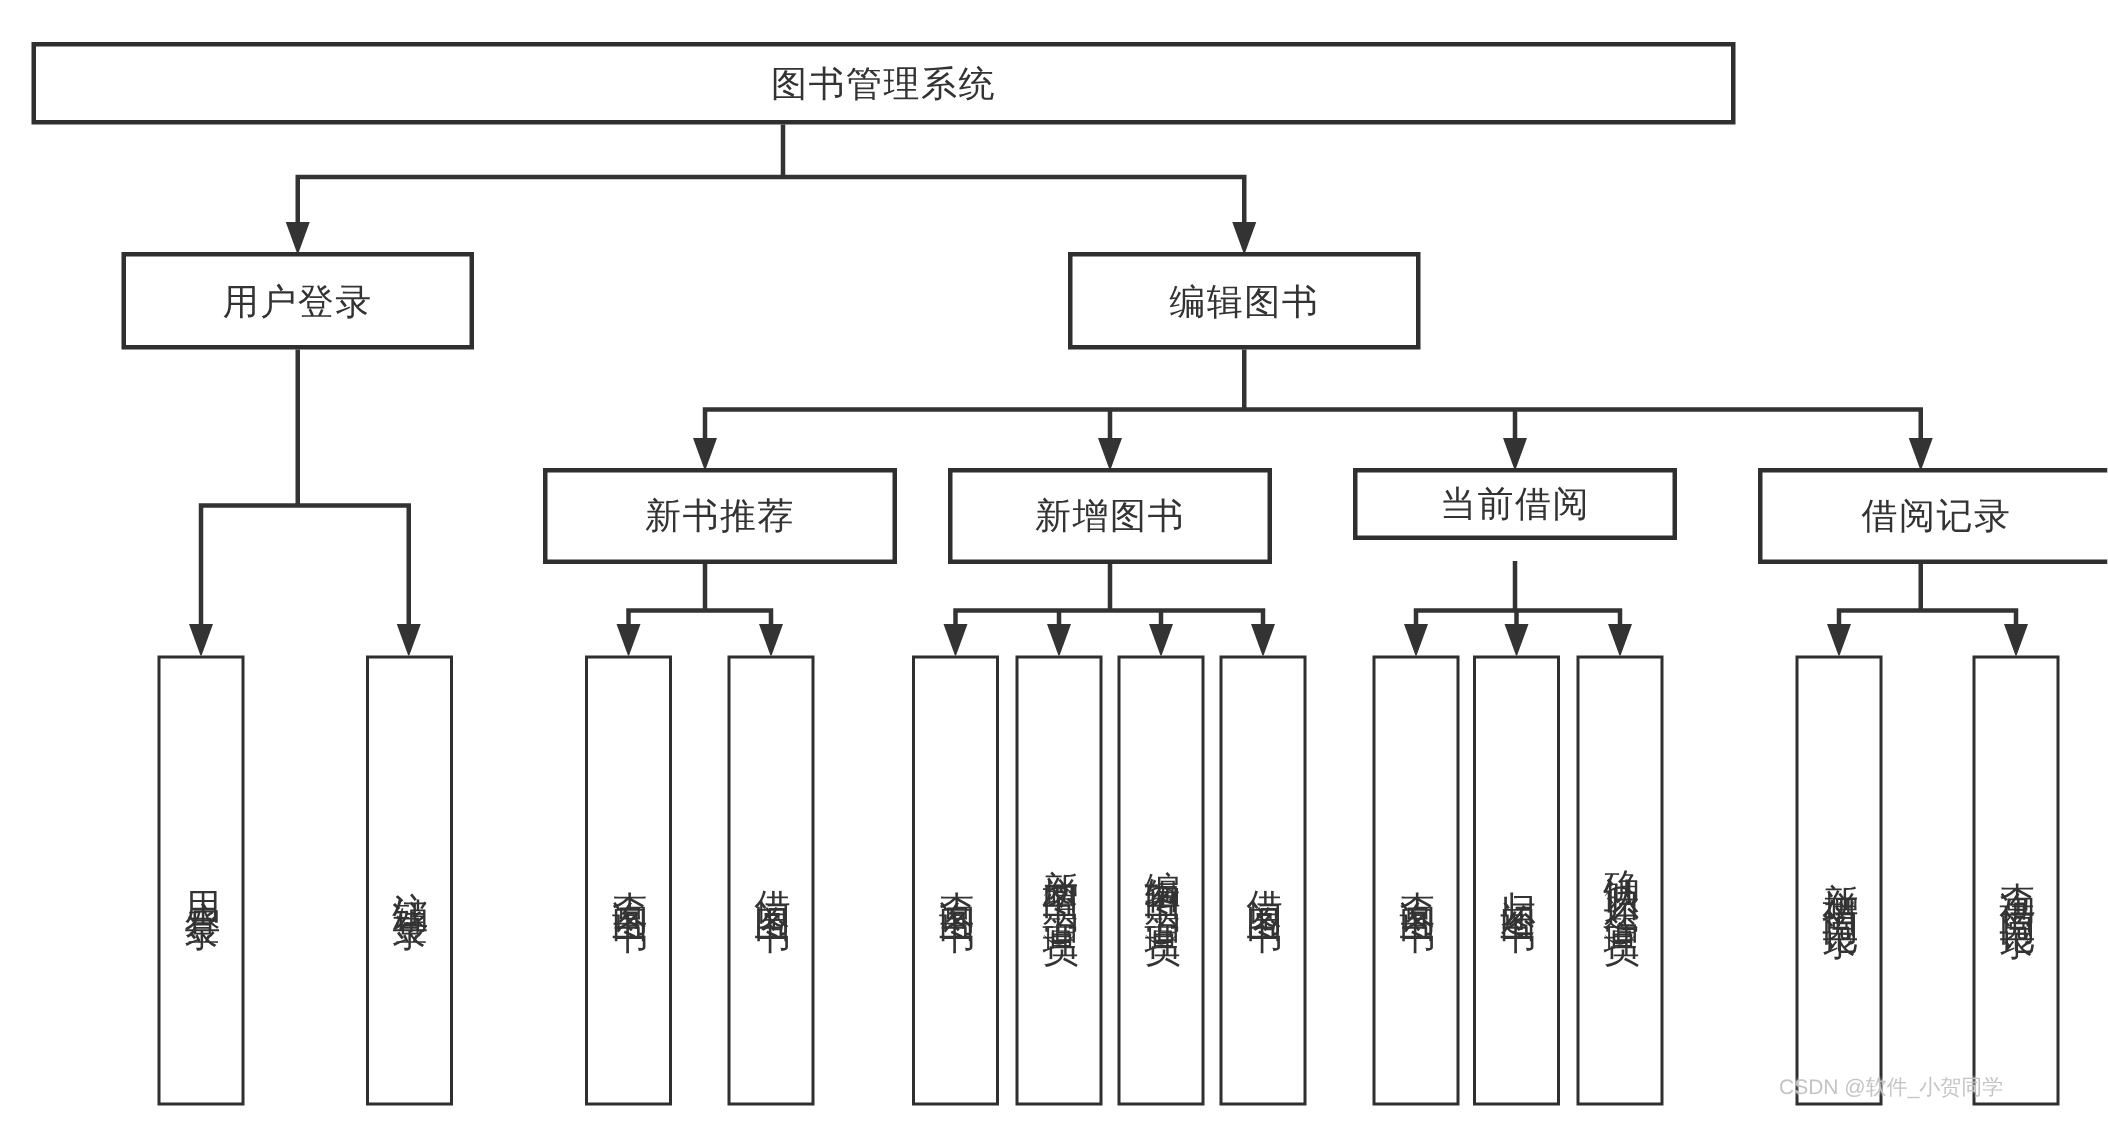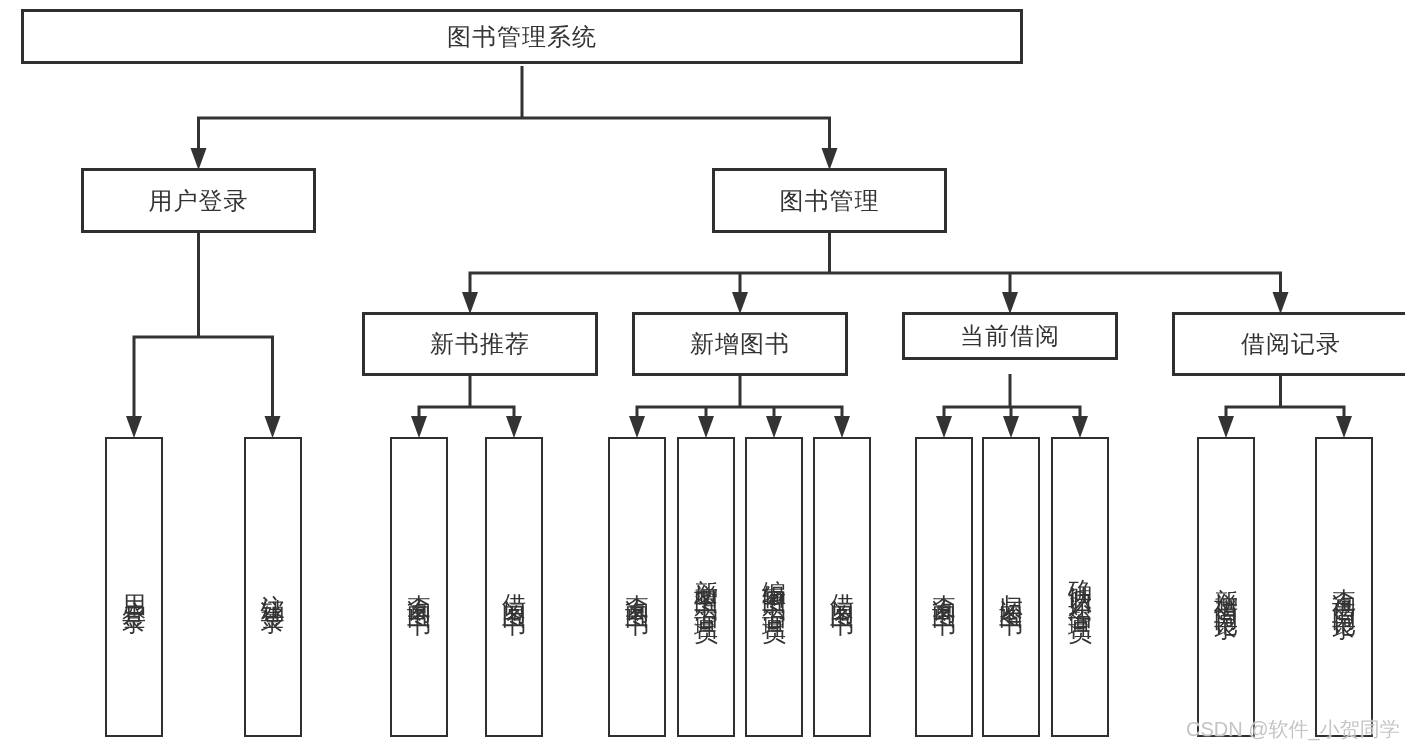--- a/index.html
+++ b/index.html
@@ -16,21 +16,21 @@
     color:#333333;
   }
   .lvl{font-size:24px;letter-spacing:1px;white-space:nowrap;}
   .leaf{width:58px;height:300px;border-width:2.5px;font-size:24px;}
   .vtext{
     writing-mode:vertical-rl;text-orientation:mixed;
     letter-spacing:6px;line-height:1;
   }
   .watermark{
     position:absolute;left:1186px;top:716px;z-index:5;
-    font-size:20px;color:#c4c4c4;white-space:nowrap;
+    font-size:14px;color:#c4c4c4;white-space:nowrap;
     text-shadow:0 0 2px #ffffff;
   }
 </style>
 </head>
 <body>
 
 <div class="canvas">
 
   <svg class="connectors" viewBox="0 0 1405 747" xmlns="http://www.w3.org/2000/svg">
 
@@ -75,29 +75,29 @@
       <polygon points="1072,416 1088,416 1080,438"></polygon>
     </g>
 
     <g>
       <path d="M1280.5 374 V407 M1224.5 407 H1345.5 M1226 407 V418 M1344 407 V418"></path>
       <polygon points="1218,416 1234,416 1226,438"></polygon>
       <polygon points="1336,416 1352,416 1344,438"></polygon>
     </g>
   </svg>
 
-  <div class="box lvl" style="left:21px;top:9px;width:1002px;height:55px">
+  <div class="box lvl" style="left:21px;top:28px;width:1136px;height:55px">
     <span>图书管理系统</span>
   </div>
 
   <div class="box lvl" style="left:81px;top:168px;width:235px;height:65px">
     <span>用户登录</span>
   </div>
   <div class="box lvl" style="left:712px;top:168px;width:235px;height:65px">
-    <span>图书管理</span>
+    <span>编辑图书</span>
   </div>
 
   <div class="box lvl" style="left:362px;top:312px;width:236px;height:64px">
     <span>新书推荐</span>
   </div>
   <div class="box lvl" style="left:632px;top:312px;width:216px;height:64px">
     <span>新增图书</span>
   </div>
   <div class="box lvl" style="left:902px;top:312px;width:216px;height:48px">
     <span>当前借阅</span>

